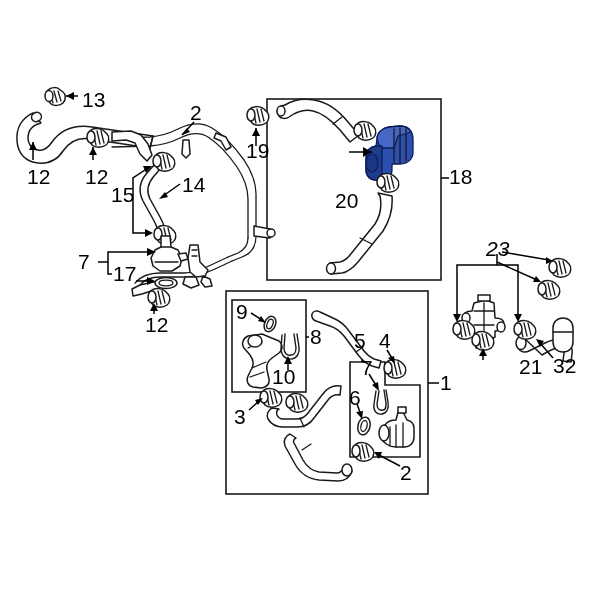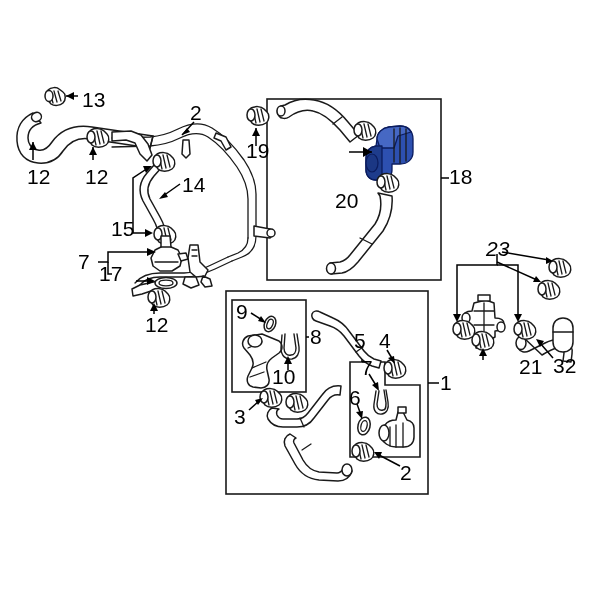--- a/index.html
+++ b/index.html
@@ -495,24 +495,24 @@
 
   </svg>
 
   <div class="lbl" style="left:82px;  top:89px;">13</div>
   <div class="lbl" style="left:27px;  top:166px;">12</div>
   <div class="lbl" style="left:85px;  top:166px;">12</div>
   <div class="lbl" style="left:190px; top:102px;">2</div>
   <div class="lbl" style="left:246px; top:140px;">19</div>
   <div class="lbl" style="left:335px; top:143px;margin-top:47px;">20</div>
   <div class="lbl" style="left:449px; top:166px;">18</div>
-  <div class="lbl" style="left:111px; top:184px;margin-top:34px;">15</div>
+  <div class="lbl" style="left:111px; top:184px;">15</div>
   <div class="lbl" style="left:182px; top:174px;">14</div>
   <div class="lbl" style="left:78px;  top:251px;">7</div>
-  <div class="lbl" style="left:99px; top:263px;">17</div>
+  <div class="lbl" style="left:113px; top:263px;">17</div>
   <div class="lbl" style="left:145px; top:314px;">12</div>
   <div class="lbl" style="left:236px; top:301px;">9</div>
   <div class="lbl" style="left:310px; top:326px;">8</div>
   <div class="lbl" style="left:272px; top:366px;">10</div>
   <div class="lbl" style="left:354px; top:330px;">5</div>
   <div class="lbl" style="left:379px; top:330px;">4</div>
   <div class="lbl" style="left:361px; top:357px;">7</div>
   <div class="lbl" style="left:349px; top:387px;">6</div>
   <div class="lbl" style="left:440px; top:372px;">1</div>
   <div class="lbl" style="left:234px; top:406px;">3</div>

